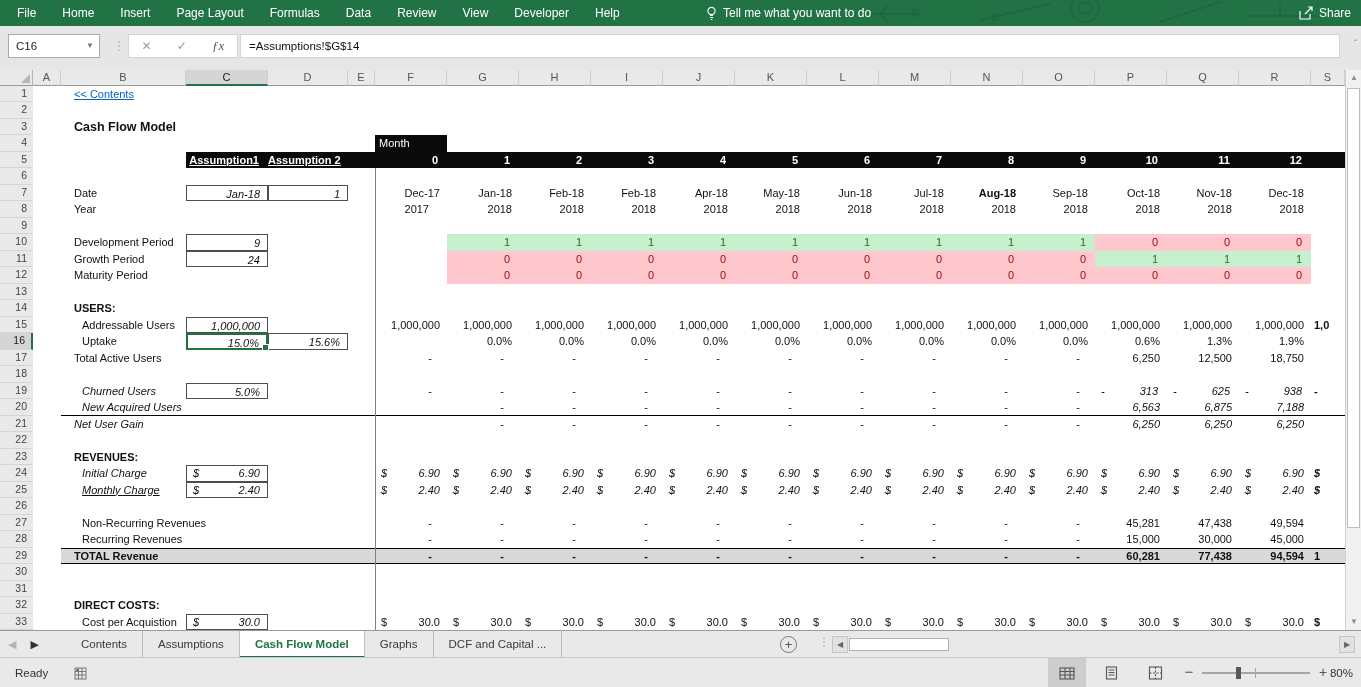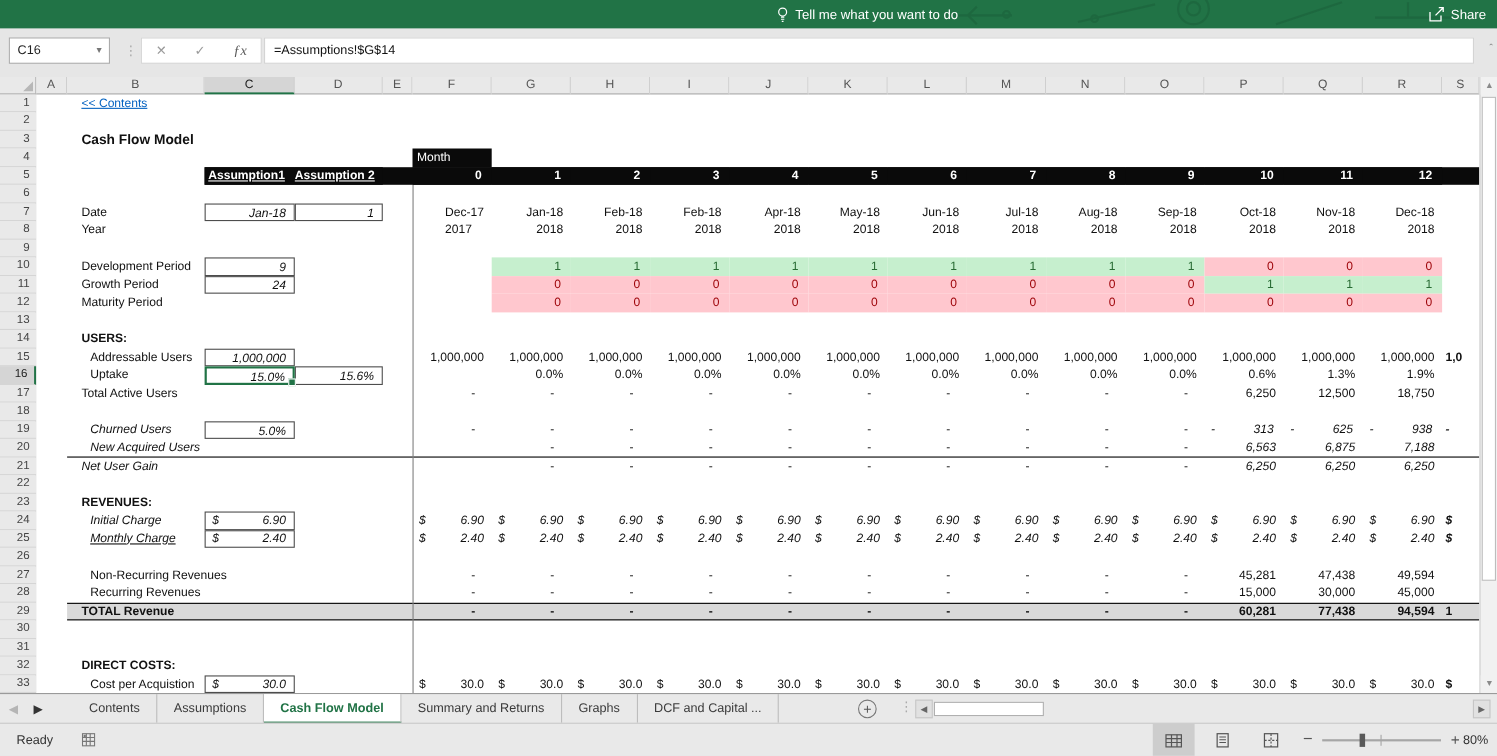--- a/index.html
+++ b/index.html
@@ -119,20 +119,32 @@
         <circle cx="225" cy="8" r="14"></circle>
         <circle cx="225" cy="8" r="6"></circle>
         <path d="M0 14 L60 14 M20 14 l8 -8 M20 14 l8 8"></path>
         <path d="M120 20 L190 4"></path>
         <path d="M300 22 L360 2"></path>
         <path d="M390 16 h70 M420 16 v-14"></path>
         <circle cx="55" cy="13" r="3"></circle>
         <circle cx="135" cy="17" r="3"></circle>
       </g>
     </svg>
+    <div id="menus">
+        <div class="menu">File</div>
+        <div class="menu">Home</div>
+        <div class="menu">Insert</div>
+        <div class="menu">Page Layout</div>
+        <div class="menu">Formulas</div>
+        <div class="menu">Data</div>
+        <div class="menu">Review</div>
+        <div class="menu">View</div>
+        <div class="menu">Developer</div>
+        <div class="menu">Help</div>
+      </div>
     <div id="tellme">
       <svg width="11" height="15" viewBox="0 0 11 15">
         <g fill="none" stroke="#fff" stroke-width="1.1">
           <circle cx="5.5" cy="5" r="3.6"></circle>
           <path d="M4 9.5 h3 M4 11.5 h3 M4.7 13.5 h1.6"></path>
         </g>
       </svg>
       <span>Tell me what you want to do</span>
     </div>
     <div id="share">
@@ -248,21 +260,21 @@
         <div class="cell box i num" style="left: 186px; top: 98.9091px; width: 82px; height: 16.4848px; line-height: 16.4848px;">Jan-18</div>
         <div class="cell box i num" style="left: 268px; top: 98.9091px; width: 80px; height: 16.4848px; line-height: 16.4848px;">1</div>
         <div class="cell num" style="left: 375px; top: 98.9091px; width: 72px; height: 16.4848px; line-height: 16.4848px;">Dec-17</div>
         <div class="cell num" style="left: 447px; top: 98.9091px; width: 72px; height: 16.4848px; line-height: 16.4848px;">Jan-18</div>
         <div class="cell num" style="left: 519px; top: 98.9091px; width: 72px; height: 16.4848px; line-height: 16.4848px;">Feb-18</div>
         <div class="cell num" style="left: 591px; top: 98.9091px; width: 72px; height: 16.4848px; line-height: 16.4848px;">Feb-18</div>
         <div class="cell num" style="left: 663px; top: 98.9091px; width: 72px; height: 16.4848px; line-height: 16.4848px;">Apr-18</div>
         <div class="cell num" style="left: 735px; top: 98.9091px; width: 72px; height: 16.4848px; line-height: 16.4848px;">May-18</div>
         <div class="cell num" style="left: 807px; top: 98.9091px; width: 72px; height: 16.4848px; line-height: 16.4848px;">Jun-18</div>
         <div class="cell num" style="left: 879px; top: 98.9091px; width: 72px; height: 16.4848px; line-height: 16.4848px;">Jul-18</div>
-        <div class="cell num" style="left: 951px; top: 98.9091px; width: 72px; height: 16.4848px; line-height: 16.4848px;">Aug-18</div>
+        <div class="cell num" style="left: 951px; top: 98.9091px; width: 72px; height: 16.4848px; line-height: 16.4848px; font-weight: bold;">Aug-18</div>
         <div class="cell num" style="left: 1023px; top: 98.9091px; width: 72px; height: 16.4848px; line-height: 16.4848px;">Sep-18</div>
         <div class="cell num" style="left: 1095px; top: 98.9091px; width: 72px; height: 16.4848px; line-height: 16.4848px;">Oct-18</div>
         <div class="cell num" style="left: 1167px; top: 98.9091px; width: 72px; height: 16.4848px; line-height: 16.4848px;">Nov-18</div>
         <div class="cell num" style="left: 1239px; top: 98.9091px; width: 72px; height: 16.4848px; line-height: 16.4848px;">Dec-18</div>
         <div class="cell lbl" style="left: 61px; top: 115.394px; width: 125px; height: 16.4848px; line-height: 16.4848px;">Year</div>
         <div class="cell num" style="left: 364px; top: 115.394px; width: 72px; height: 16.4848px; line-height: 16.4848px;">2017</div>
         <div class="cell num" style="left: 447px; top: 115.394px; width: 72px; height: 16.4848px; line-height: 16.4848px;">2018</div>
         <div class="cell num" style="left: 519px; top: 115.394px; width: 72px; height: 16.4848px; line-height: 16.4848px;">2018</div>
         <div class="cell num" style="left: 591px; top: 115.394px; width: 72px; height: 16.4848px; line-height: 16.4848px;">2018</div>
         <div class="cell num" style="left: 663px; top: 115.394px; width: 72px; height: 16.4848px; line-height: 16.4848px;">2018</div>
@@ -642,21 +654,20 @@
 
   <div id="tabbar">
     <div id="tabnav">
       <span class="navarrow" style="color:#b5b5b5">◀</span>
       <span class="navarrow" style="color:#333">▶</span>
     </div>
     <div id="tabs">
         <div class="stab">Contents</div>
         <div class="stab">Assumptions</div>
         <div class="stab active">Cash Flow Model</div>
-        <div class="stab">Summary and Returns</div>
         <div class="stab">Graphs</div>
         <div class="stab">DCF and Capital  ...</div>
       </div>
     <div id="addsheet">+</div>
     <div id="tab-dots">⋮</div>
     <div id="hscroll-l">◀</div>
     <div id="hthumb"></div>
     <div id="hscroll-r">▶</div>
   </div>
 

